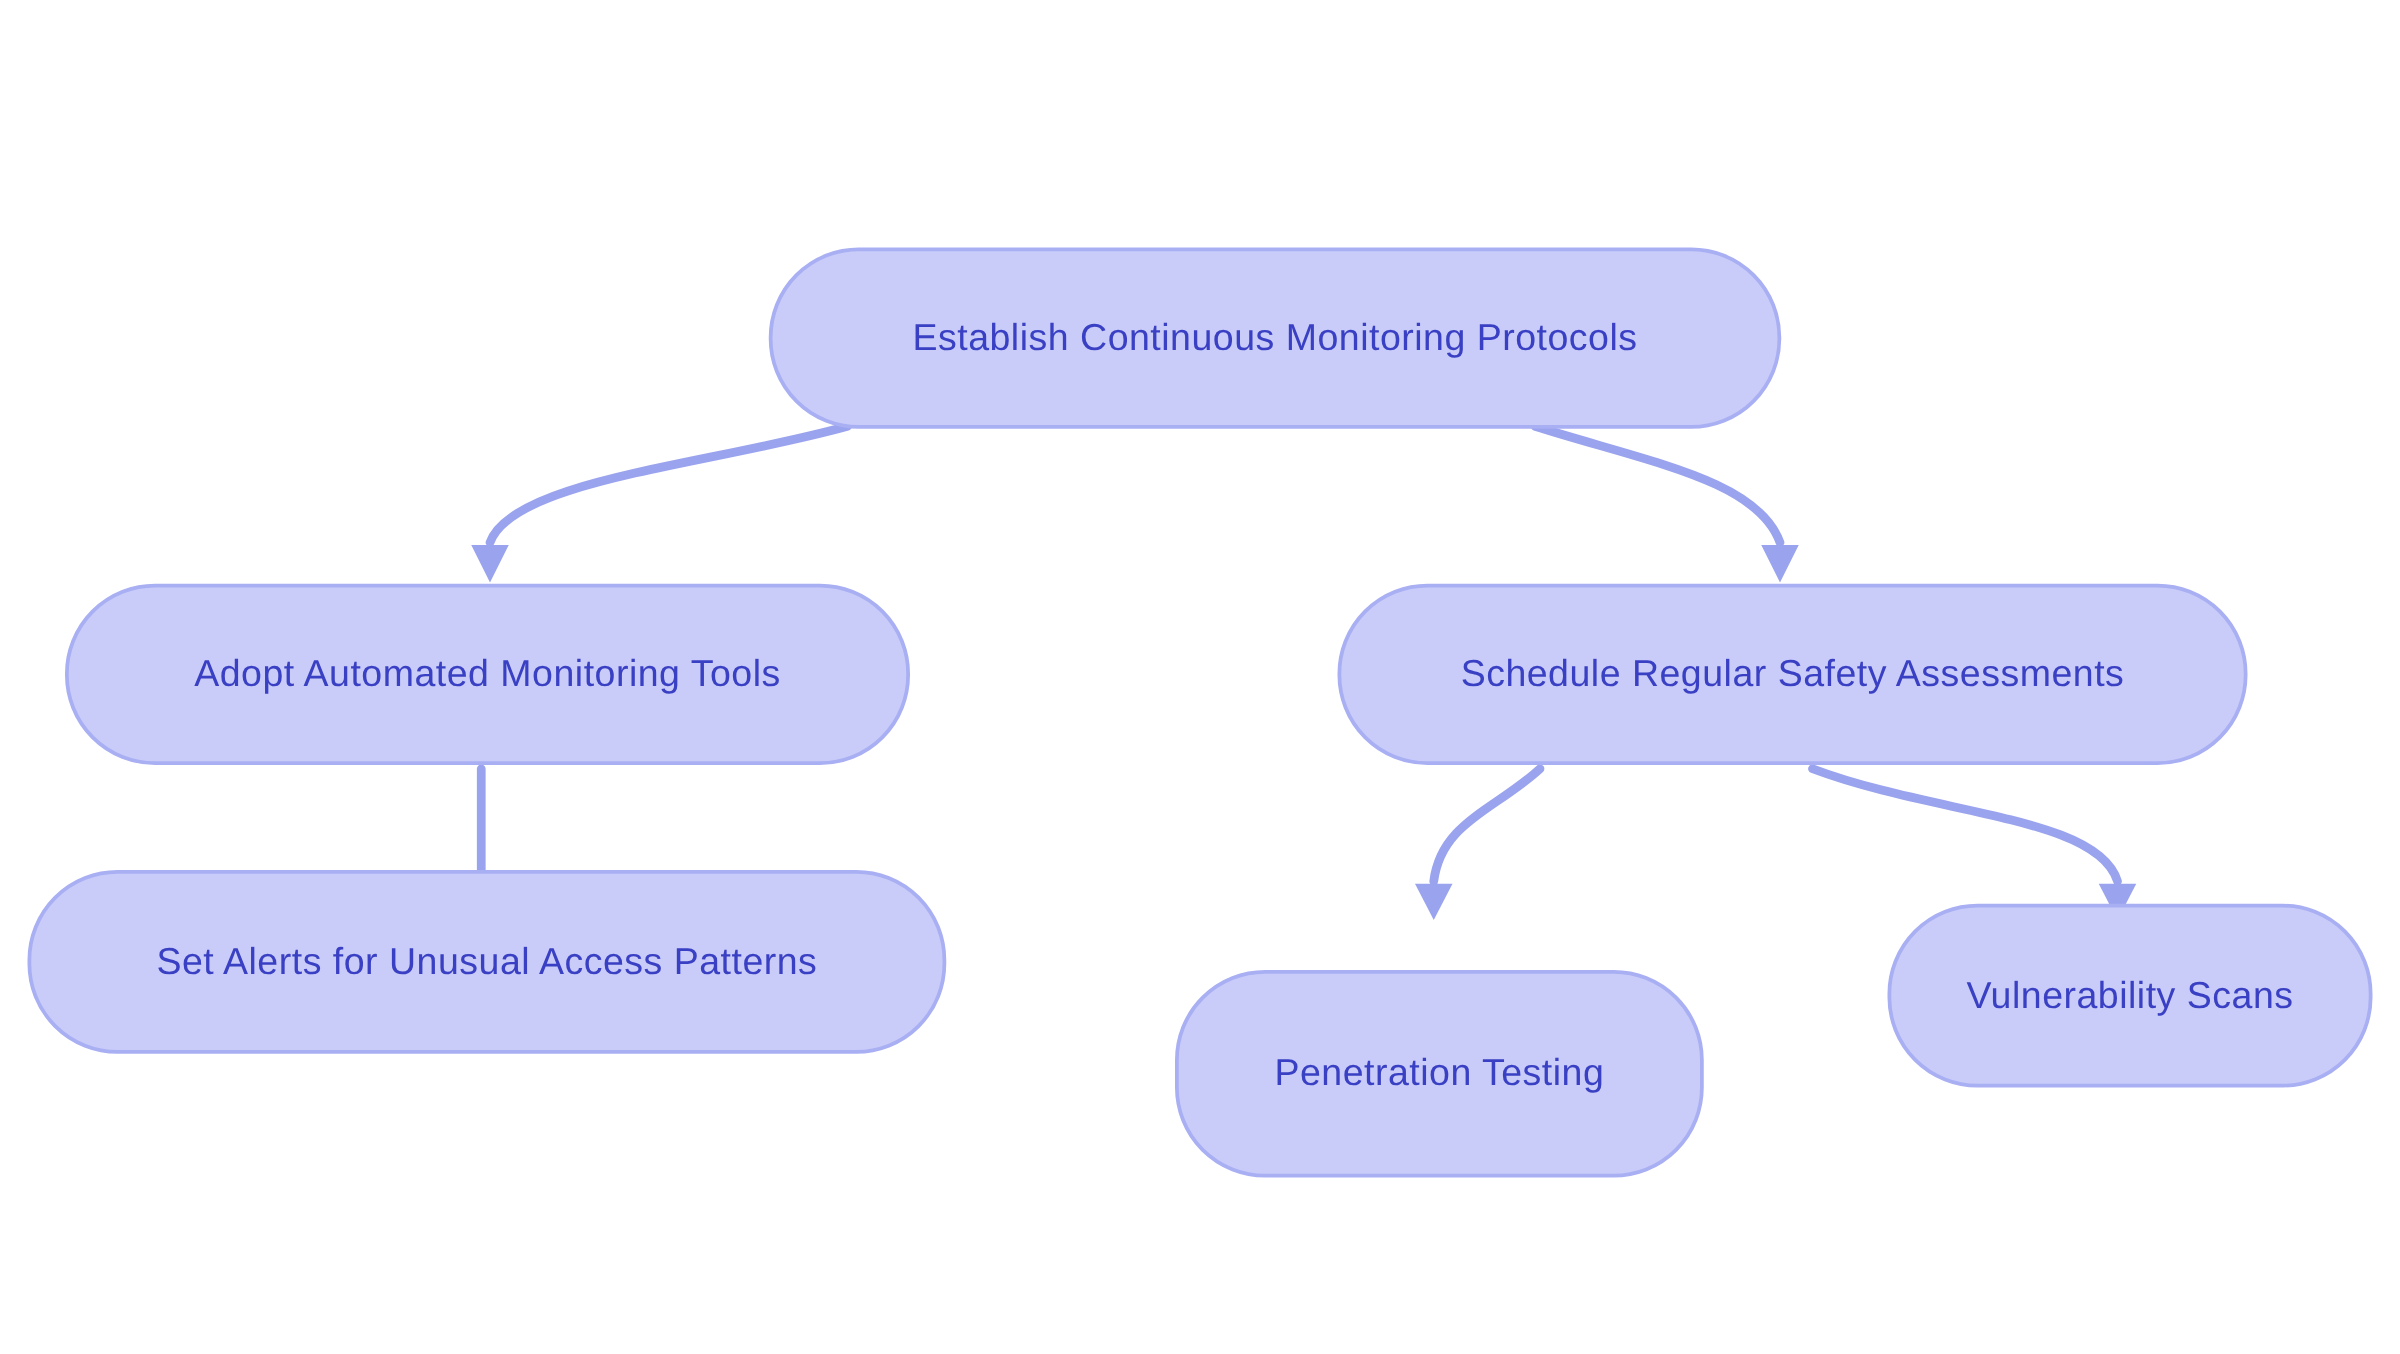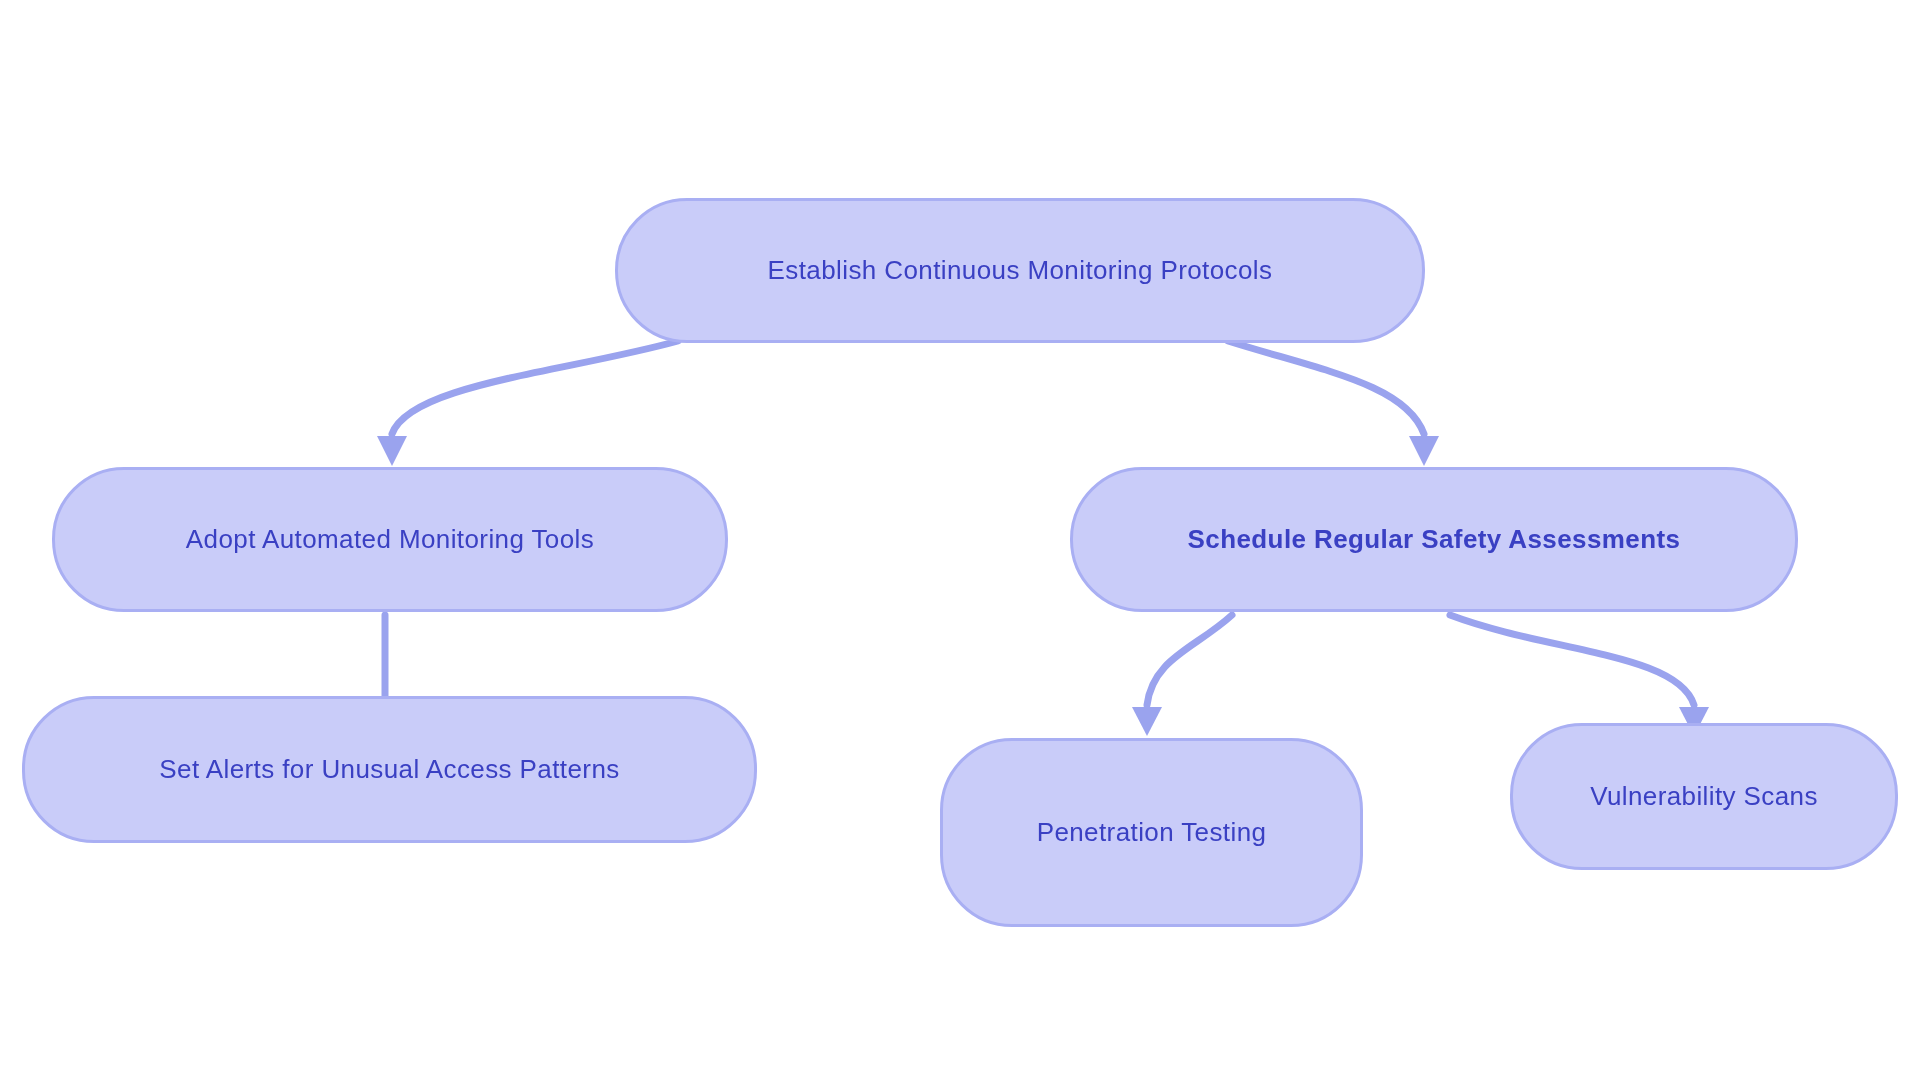--- a/index.html
+++ b/index.html
@@ -38,30 +38,30 @@
     background: var(--fill, #c9ccf9);
     border: 3px solid var(--border, #a9aff3);
     border-radius: 72px;
     display: flex;
     align-items: center;
     justify-content: center;
     text-align: center;
   }
   .node-label {
     color: var(--text, #3a40c3);
-    font-size: 26px;
+    font-size: 30px;
     letter-spacing: 0.4px;
     line-height: 1.2;
     white-space: nowrap;
   }
   .node-root      { left: 615px;  top: 198px; width: 810px; height: 145px; }
   .node-adopt     { left: 52px;   top: 467px; width: 676px; height: 145px; }
-  .node-schedule  { left: 1070px; top: 467px; width: 728px; height: 145px; font-weight: bold; }
+  .node-schedule  { left: 1070px; top: 467px; width: 728px; height: 145px; }
   .node-alerts    { left: 22px;   top: 696px; width: 735px; height: 147px; }
-  .node-pentest   { left: 940px;  top: 738px; width: 423px; height: 189px; }
+  .node-pentest   { left: 940px;  top: 776px; width: 423px; height: 166px; }
   .node-vulnscan  { left: 1510px; top: 723px; width: 388px; height: 147px; }
 </style>
 </head>
 <body>
 
 <div class="stage">
 
   <svg class="edges-layer" viewBox="0 0 1920 1083" xmlns="http://www.w3.org/2000/svg">
 
     <g>

